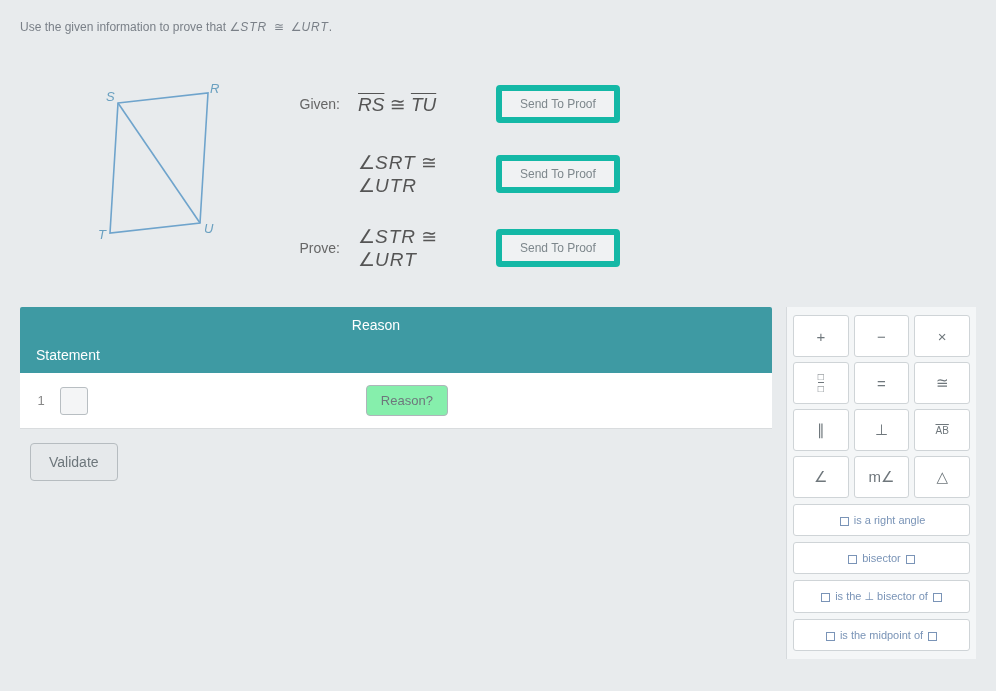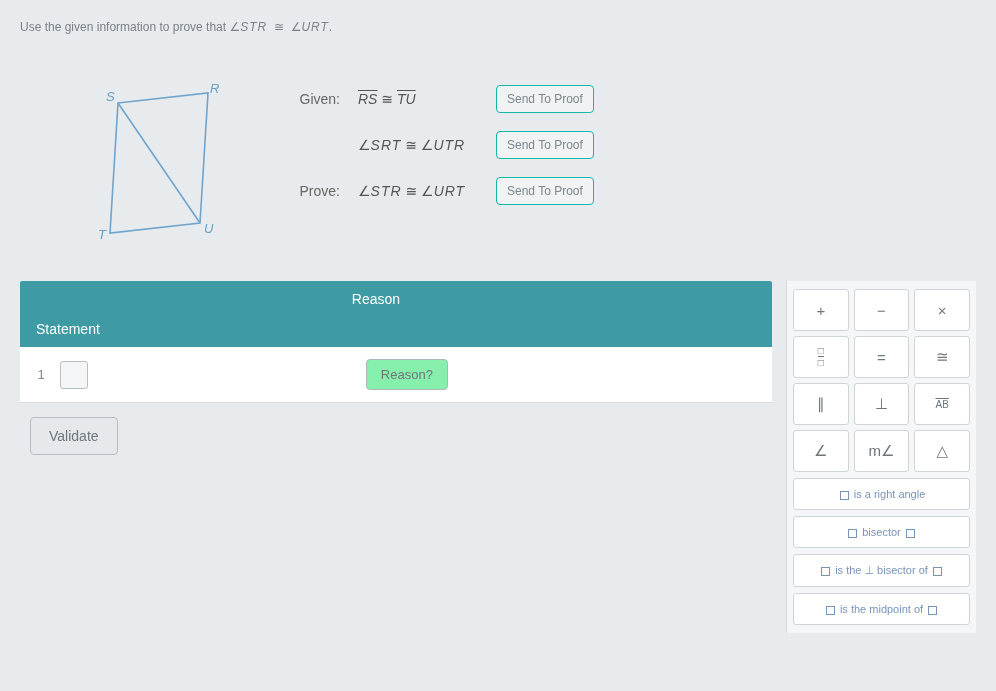--- a/index.html
+++ b/index.html
@@ -35,46 +35,46 @@
   .diagram .lbl {
     position: absolute;
     color: #6aa0c0;
     font-size: 13px;
     font-style: italic;
   }
 
   .givens {
     display: flex;
     flex-direction: column;
-    gap: 18px;
+    gap: 28px;
     margin-top: 10px;
   }
   .given-row {
     display: flex;
     align-items: center;
     gap: 18px;
   }
   .given-label {
     width: 60px;
     text-align: right;
     color: #666;
     font-size: 14px;
   }
   .given-expr {
     width: 120px;
     color: #555;
-    font-size: 14px;
+    font-size: 19px;
   }
   .send-btn {
-    border: 1px solid #14b8a6;
+    border: 6px solid #14b8a6;
     border-radius: 4px;
     background: #f0f2f3;
     color: #7d878c;
     font-size: 12px;
-    padding: 6px 10px;
+    padding: 6px 18px;
     cursor: pointer;
   }
 
   .lower {
     display: flex;
     gap: 14px;
     margin-top: 6px;
   }
   .proof-area {
     flex: 1;

